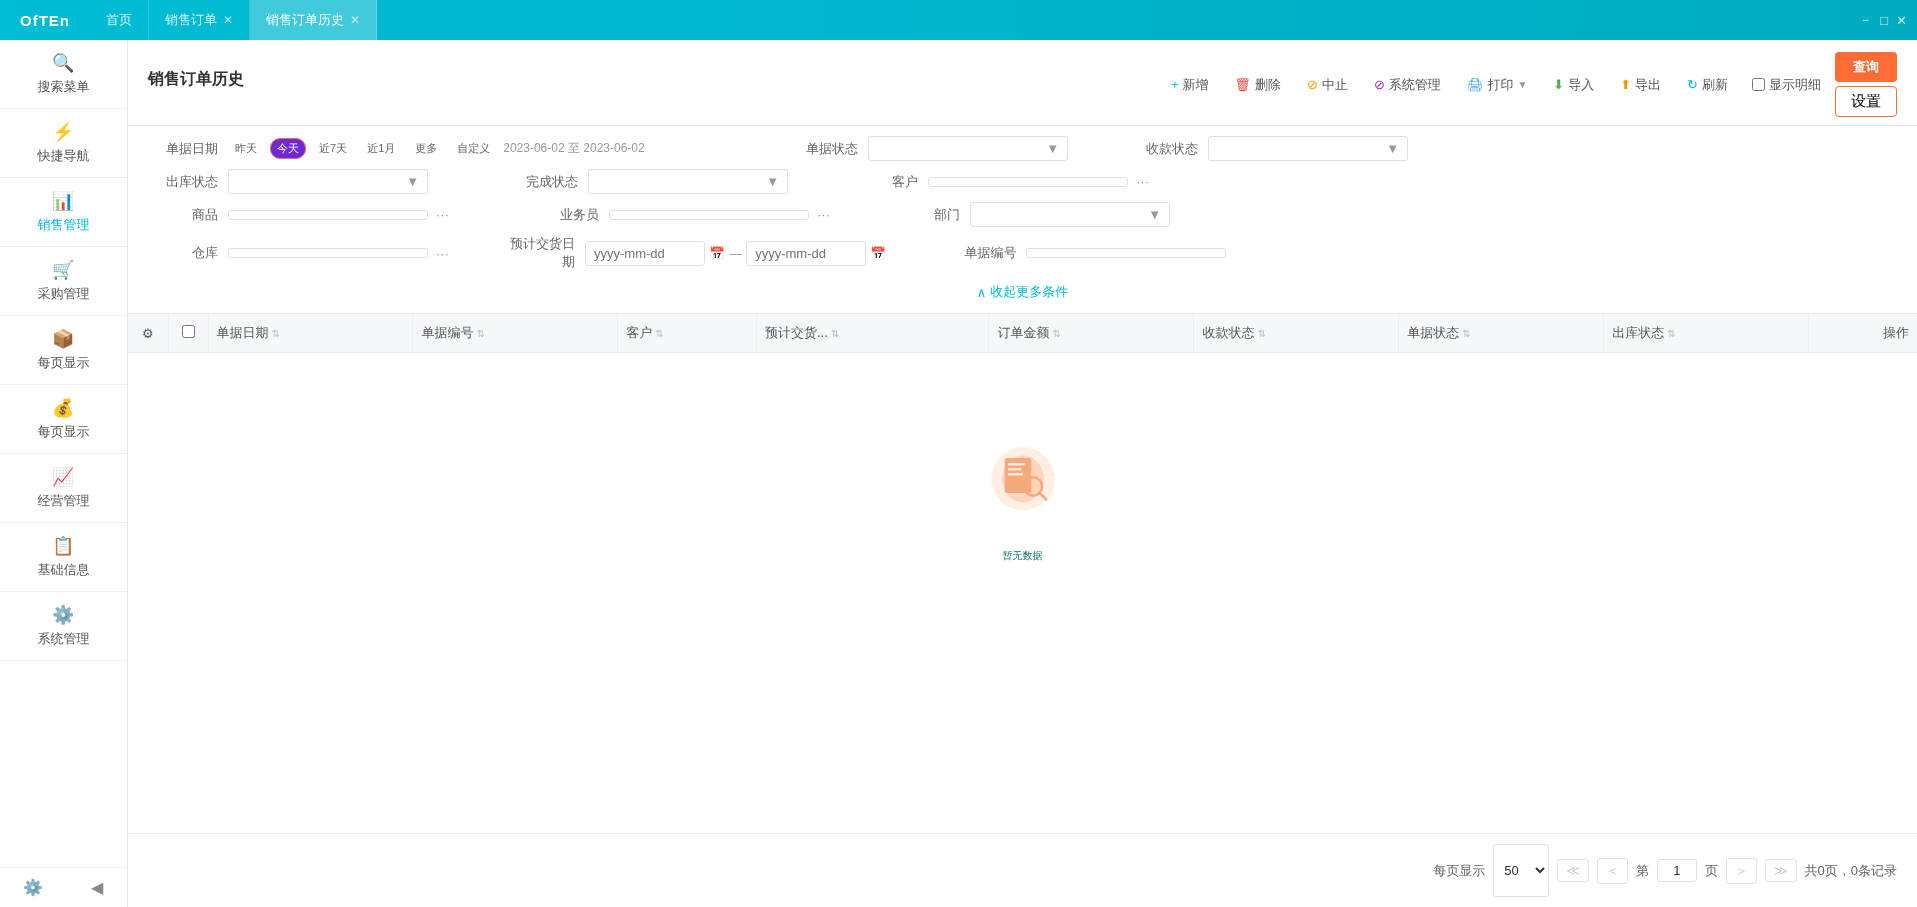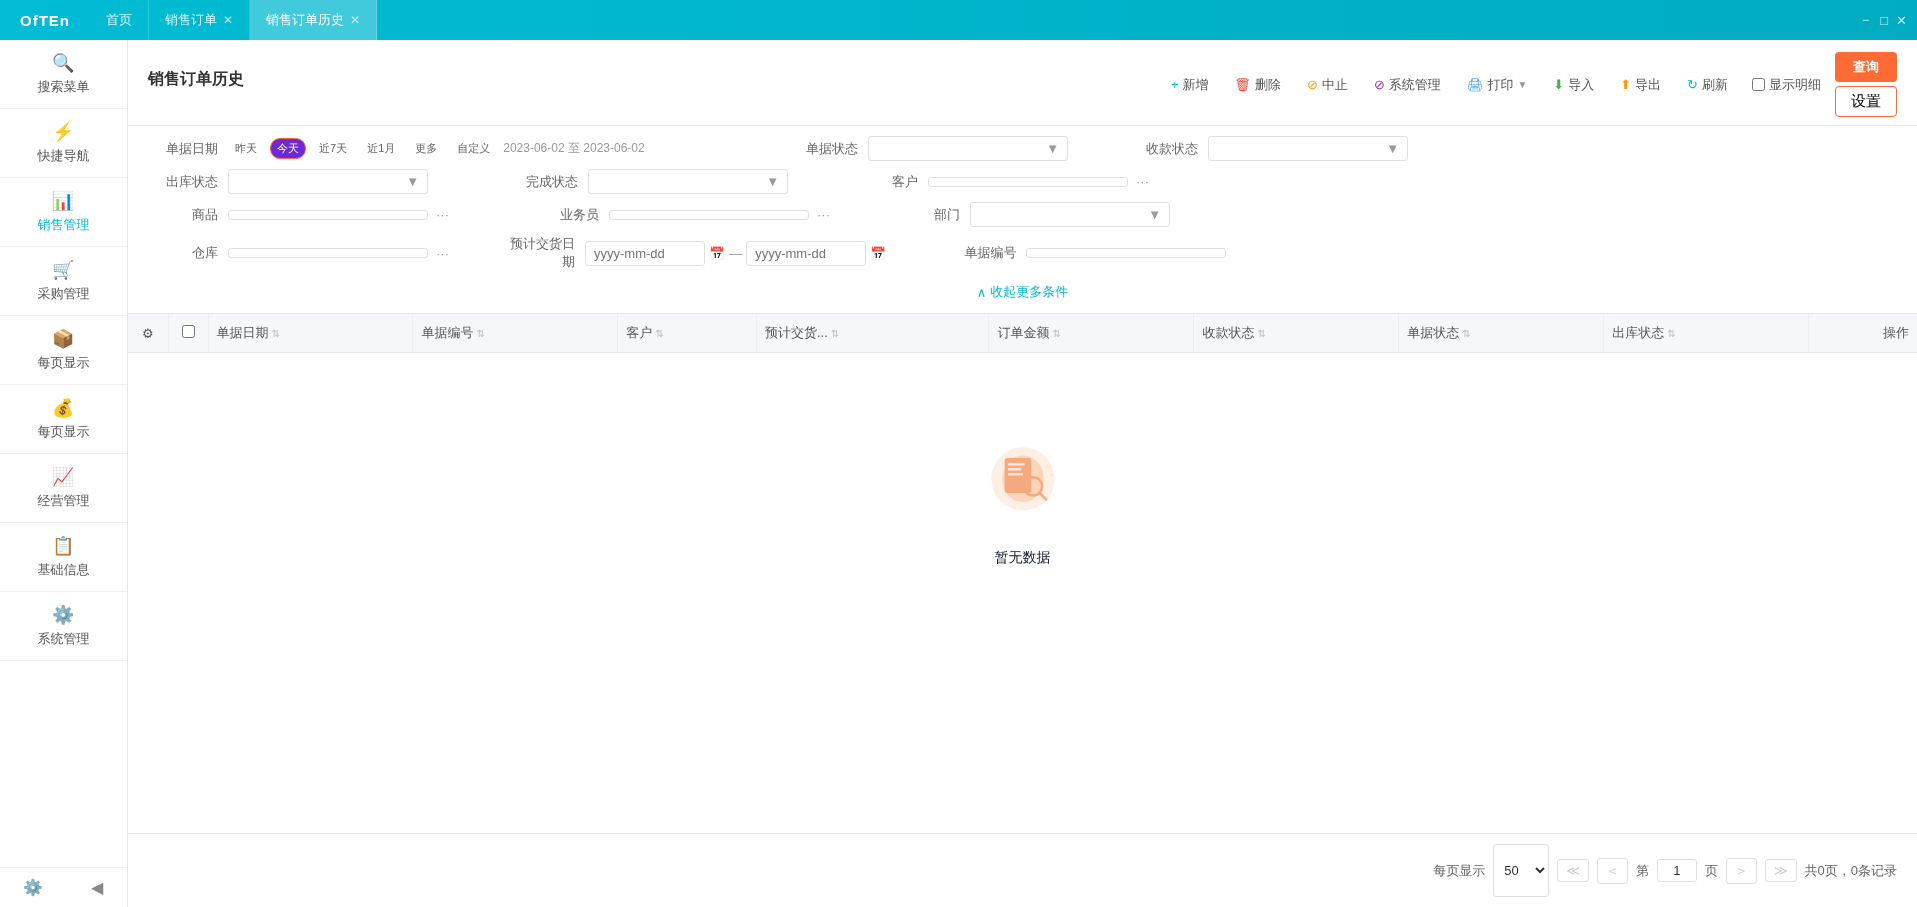--- a/index.html
+++ b/index.html
@@ -300,22 +300,22 @@
       align-items: center;
       justify-content: center;
       padding: 80px 0 40px;
     }
     .empty-icon {
       width: 100px;
       height: 100px;
       margin-bottom: 16px;
     }
     .empty-text {
-      color: #0f172a;
-      font-size: 14px;
+      color: #0f766e;
+      font-size: 10px;
     }
 
     
     .pagination-bar {
       display: flex;
       align-items: center;
       justify-content: flex-end;
       padding: 10px 20px;
       background: #fff;
       border-top: 1px solid #e8e8e8;

